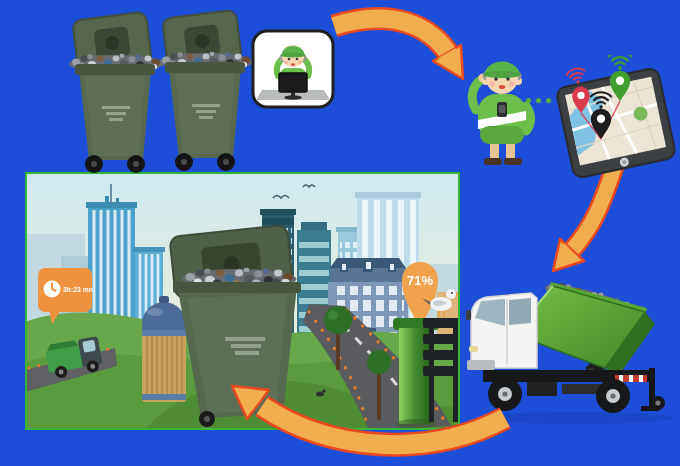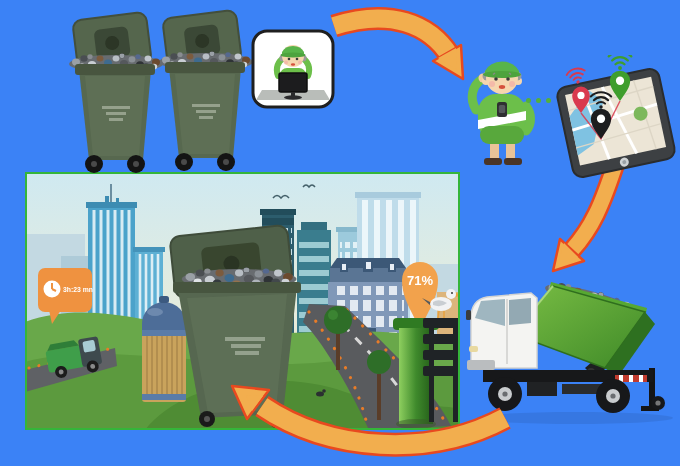--- a/index.html
+++ b/index.html
@@ -1,16 +1,16 @@
 <!DOCTYPE html>
 <html><head>
 <meta charset="utf-8">
 <style>
   html,body{margin:0;padding:0;background:#fff;}
-  #stage{position:relative;width:680px;height:466px;background:#3b82f6;overflow:hidden;
+  #stage{position:relative;width:680px;height:466px;background:#1d4ed8;overflow:hidden;
          font-family:"Liberation Sans",sans-serif;}
   .abs{position:absolute;}
   svg text{font-family:"Liberation Sans",sans-serif;}
   .z1{z-index:1}.z2{z-index:2}.z3{z-index:3}.z4{z-index:4}
   .dots{display:flex;gap:5px;align-items:center;}
   .dots i{width:5px;height:5px;border-radius:50%;background:#55b03a;display:block;}
 </style>
 </head>
 <body>
 

